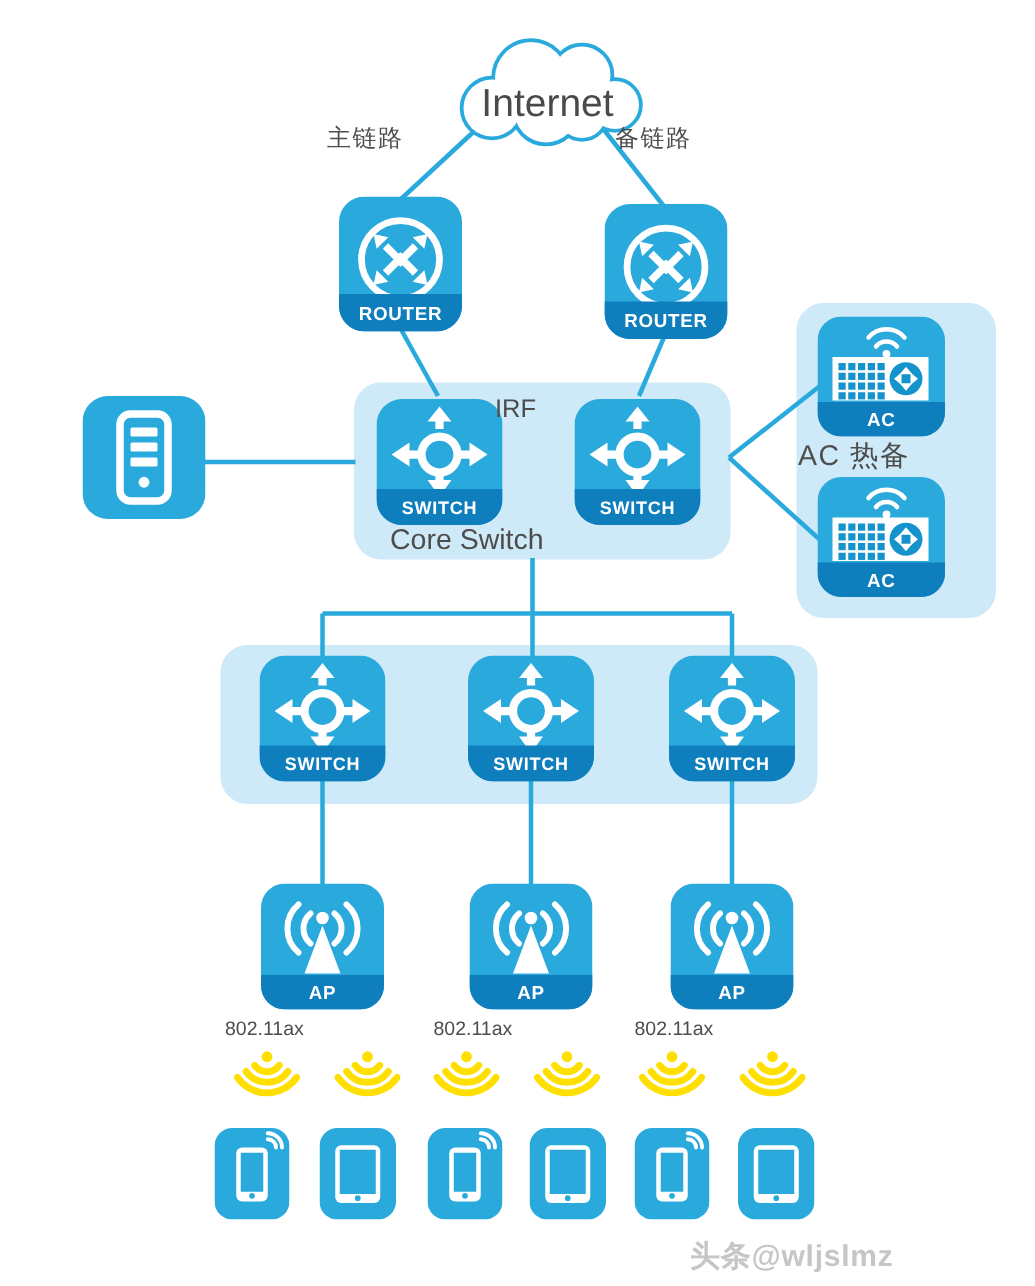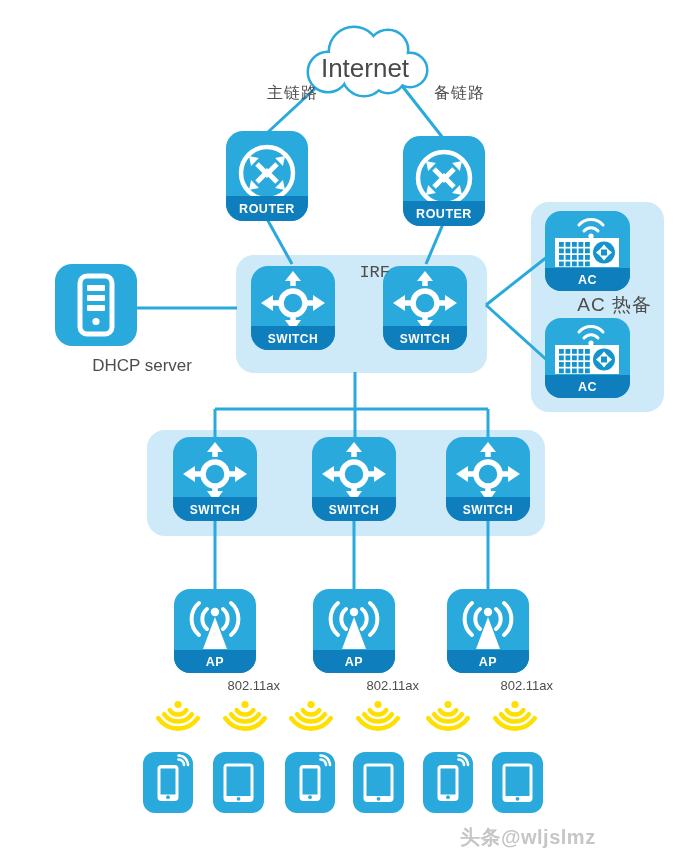--- a/index.html
+++ b/index.html
@@ -4,21 +4,21 @@
 <style>
   html,body{margin:0;padding:0;background:#ffffff;}
   .canvas{
     position:relative;width:690px;height:857px;background:#ffffff;
     font-family:"Liberation Sans", sans-serif;overflow:hidden;
   }
   .group{position:absolute;background:#CEE9F7;border-radius:18px;}
   .lines{position:absolute;left:0;top:0;width:690px;height:857px;}
   .node{position:absolute;}
   .node svg{display:block;}
-  .lbl{position:absolute;color:#4d4d4d;text-align:right;line-height:1.15;}
+  .lbl{position:absolute;color:#4d4d4d;text-align:left;line-height:1.15;}
   .lbl.zh{letter-spacing:1px;}
   .icon-label{fill:#ffffff;font-weight:bold;font-family:"Liberation Sans",sans-serif;letter-spacing:.5px;}
   .cloud-label{fill:#4a4a4a;font-family:"Liberation Sans",sans-serif;}
   .watermark{
     position:absolute;left:460px;top:824px;width:200px;
     color:#c6c6c6;font-size:20px;font-weight:bold;letter-spacing:.5px;
     text-shadow:1.5px 1.5px 0 #ffffff;
   }
 </style>
 </head>
@@ -65,21 +65,21 @@
         <circle cx="96" cy="30" r="19"></circle>
           <circle cx="118" cy="50" r="16"></circle>
         <circle cx="72" cy="54" r="21"></circle>
           <circle cx="96" cy="56" r="16"></circle>
       </g>
       <text class="cloud-label" x="73" y="57" font-size="26" text-anchor="middle">Internet</text>
     </svg>
   </div>
 
   <div class="lbl zh" style="left:218px;top:84px;width:100px;font-size:16px;">主链路</div>
-  <div class="lbl zh" style="left:385px;top:84px;width:100px;font-size:16px;">备链路</div>
+  <div class="lbl zh" style="left:410px;top:84px;width:100px;font-size:16px;">备链路</div>
 
   <div class="node" style="left:226px;top:131px;">
     <svg width="82" height="90" viewBox="0 0 82 90">
       <rect width="82" height="90" rx="17" fill="#29A9DC"></rect>
       <circle cx="41" cy="42" r="26" fill="none" stroke="#ffffff" stroke-width="4.5"></circle>
       <g stroke="#ffffff" stroke-width="5" fill="none">
         <path d="M43,45 L31,33"></path>
           <path d="M39,45 L51,33"></path>
         <path d="M43,39 L31,51"></path>
           <path d="M39,39 L51,51"></path>
@@ -151,35 +151,35 @@
         <polygon points="34,15 50,15 42,5"></polygon>
           <polygon points="34,54 50,54 42,65"></polygon>
         <polygon points="22,29 22,45 10,37"></polygon>
           <polygon points="62,29 62,45 74,37"></polygon>
       </g>
       <path d="M0,60 H84 V67 A17,17 0 0 1 67,84 H17 A17,17 0 0 1 0,67 Z" fill="#0E7EBD"></path>
       <text class="icon-label" x="42" y="76.5" font-size="12" text-anchor="middle">SWITCH</text>
     </svg>
   </div>
 
-  <div class="lbl" style="left:330px;top:263px;width:60px;font-size:17px;font-family:Liberation Mono, monospace;">IRF</div>
+  <div class="lbl" style="left:330px;top:263px;width:60px;font-size:17px;">IRF</div>
+  <div class="lbl" style="left:260px;top:350px;width:200px;font-size:19px;">Core Switch</div>
 
   <div class="node" style="left:55px;top:264px;">
     <svg width="82" height="82" viewBox="0 0 82 82">
       <rect width="82" height="82" rx="17" fill="#29A9DC"></rect>
       <rect x="25" y="12" width="32" height="58" rx="7" fill="none" stroke="#ffffff" stroke-width="5"></rect>
       <g fill="#ffffff">
         <rect x="32" y="21" width="18" height="6" rx="1"></rect>
         <rect x="32" y="31" width="18" height="6" rx="1"></rect>
         <rect x="32" y="41" width="18" height="6" rx="1"></rect>
         <circle cx="41" cy="57.5" r="3.6"></circle>
       </g>
     </svg>
   </div>
-  <div class="lbl" style="left:0px;top:356px;width:192px;font-size:17px;">DHCP server</div>
 
   <div class="node" style="left:545px;top:211px;">
     <svg width="85" height="80" viewBox="0 0 85 80">
       <rect width="85" height="80" rx="16" fill="#29A9DC"></rect>
       <g stroke="#ffffff" stroke-width="3" fill="none" stroke-linecap="round">
         <path d="M39,20 A 9 9 0 0 1 53,20"></path>
         <path d="M34,14 A 16 16 0 0 1 58,14"></path>
       </g>
       <circle cx="46" cy="25" r="2.6" fill="#ffffff"></circle>
       <rect x="10" y="27" width="64" height="29" fill="#ffffff"></rect>

